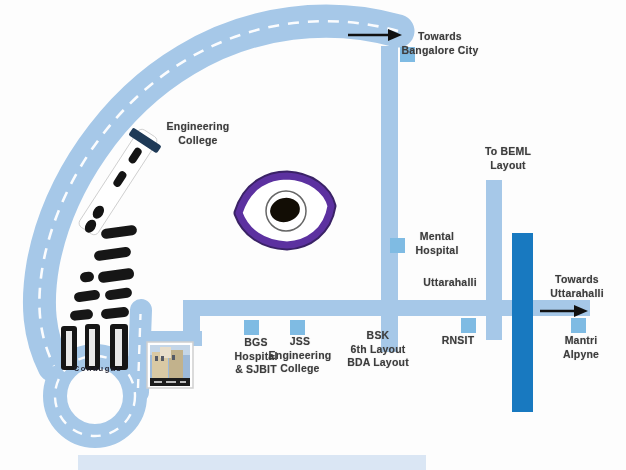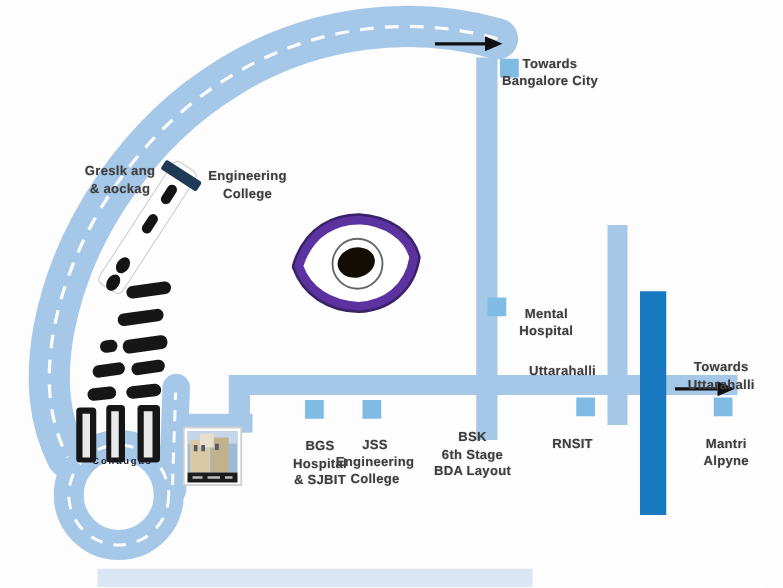--- a/index.html
+++ b/index.html
@@ -5,21 +5,20 @@
   html,body{margin:0;padding:0;background:#ffffff;}
   #stage{
     position:relative;width:626px;height:470px;overflow:hidden;
     background:#fdfdfd;font-family:"Liberation Sans",sans-serif;
   }
   #map-svg{position:absolute;left:0;top:0;}
   .lbl{
     position:absolute;text-align:center;color:#3d3d3d;
     font-size:10.5px;font-weight:700;line-height:13.5px;letter-spacing:.2px;
     text-shadow:0 0 1px rgba(80,80,80,.45);
-    margin-top:15px;
   }
   .lbl span{display:block;}
   .tiny{
     position:absolute;text-align:center;color:#1c1c2a;font-size:7.5px;
     font-weight:700;letter-spacing:1.5px;line-height:9px;
   }
   .marker{position:absolute;width:15px;height:15px;background:#7fbbe3;}
 </style>
 </head>
 <body>
@@ -113,36 +112,36 @@
     </g>
   </svg>
 
   <div class="marker" style="left:400px;top:47px"></div>
   <div class="marker" style="left:390px;top:238px"></div>
   <div class="marker" style="left:244px;top:320px"></div>
   <div class="marker" style="left:290px;top:320px"></div>
   <div class="marker" style="left:461px;top:318px"></div>
   <div class="marker" style="left:571px;top:318px"></div>
 
-  <div class="lbl" style="left:48px;top:116px;width:96px">
-    <span>Greslk ang</span>
-    <span>&amp; aockag</span>
-  </div>
 
   <div class="lbl" style="left:152px;top:120px;width:92px">
     <span>Engineering</span>
     <span>College</span>
   </div>
 
 
   <div class="lbl" style="left:396px;top:30px;width:88px">
     <span>Towards</span>
     <span>Bangalore City</span>
   </div>
 
+  <div class="lbl" style="left:472px;top:145px;width:72px">
+    <span>To BEML</span>
+    <span>Layout</span>
+  </div>
 
   <div class="lbl" style="left:402px;top:230px;width:70px">
     <span>Mental</span>
     <span>Hospital</span>
   </div>
 
   <div class="lbl" style="left:400px;top:276px;width:100px">
     <span>Uttarahalli</span>
   </div>
 
@@ -167,21 +166,21 @@
   </div>
 
   <div class="lbl" style="left:264px;top:335px;width:72px">
     <span>JSS</span>
     <span>Engineering</span>
     <span>College</span>
   </div>
 
   <div class="lbl" style="left:338px;top:329px;width:80px">
     <span>BSK</span>
-    <span>6th Stage</span>
+    <span>6th Layout</span>
     <span>BDA Layout</span>
   </div>
 
   <div class="tiny" style="left:55px;top:364px;width:86px">
     <span>Conaugas</span>
   </div>
 
 </div>
 
 </body></html>

